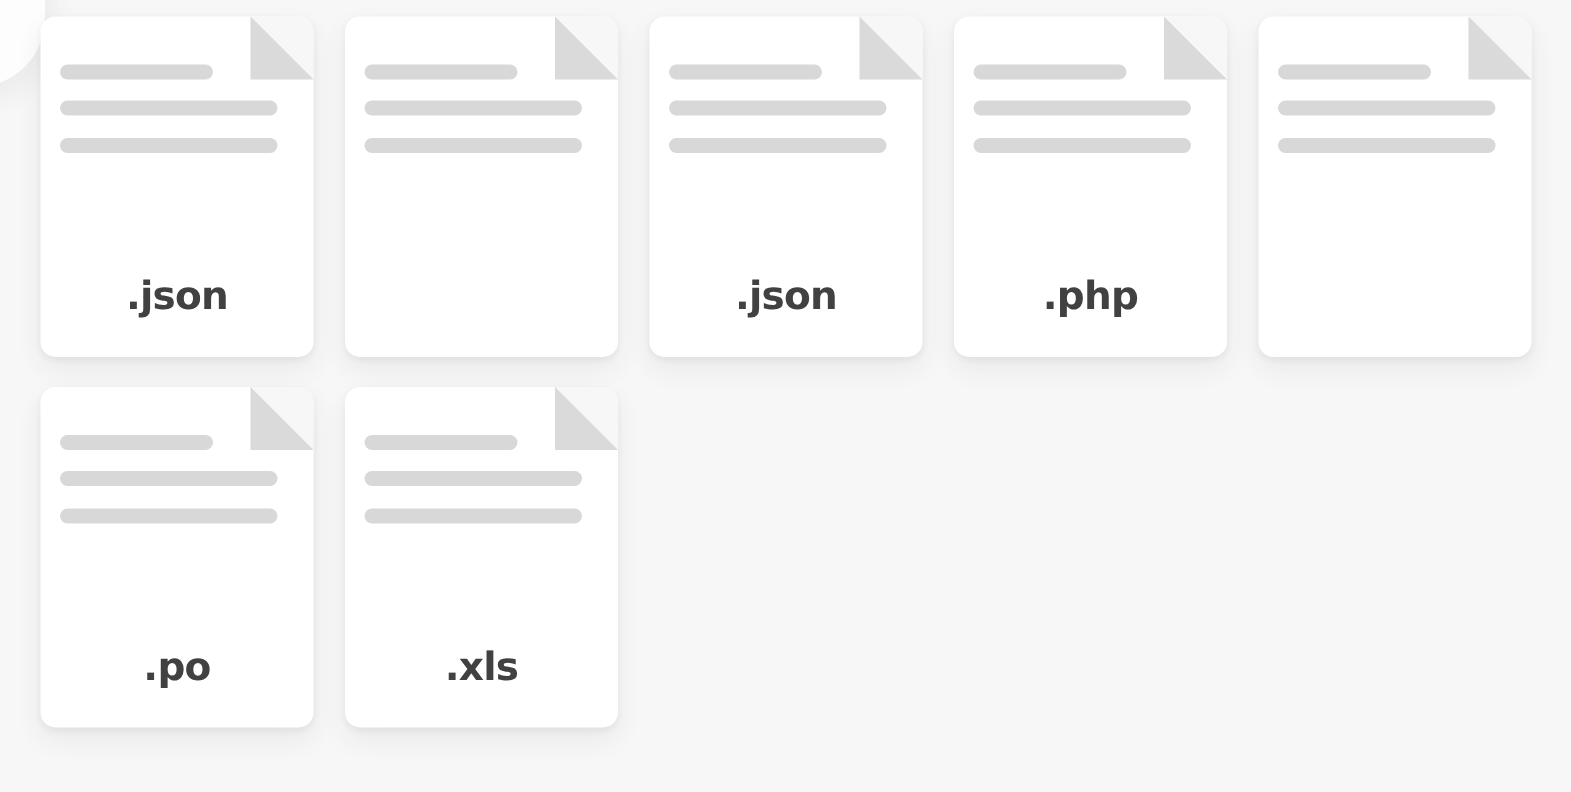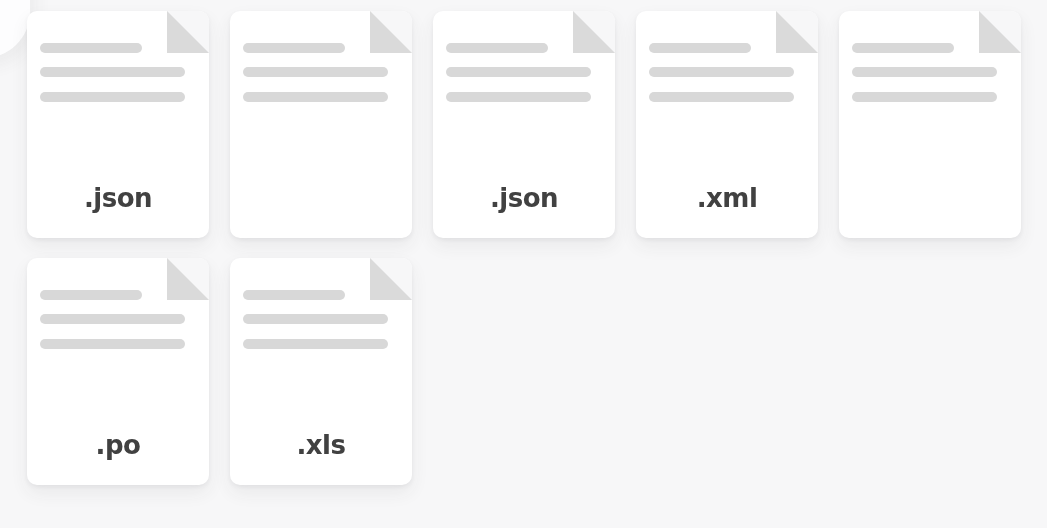--- a/index.html
+++ b/index.html
@@ -115,29 +115,29 @@
 
   <div class="card">
     <span class="fold"></span>
     <span class="line l1"></span>
     <span class="line l2"></span>
     <span class="line l3"></span>
     <div class="label">.json</div>
   </div>
 
 
-
-
   <div class="card">
     <span class="fold"></span>
     <span class="line l1"></span>
     <span class="line l2"></span>
     <span class="line l3"></span>
-    <div class="label">.xml</div>
+    <div class="label">.php</div>
   </div>
+
+
 
   <div class="card">
     <span class="fold"></span>
     <span class="line l1"></span>
     <span class="line l2"></span>
     <span class="line l3"></span>
   </div>
 
   <div class="card">
     <span class="fold"></span>

